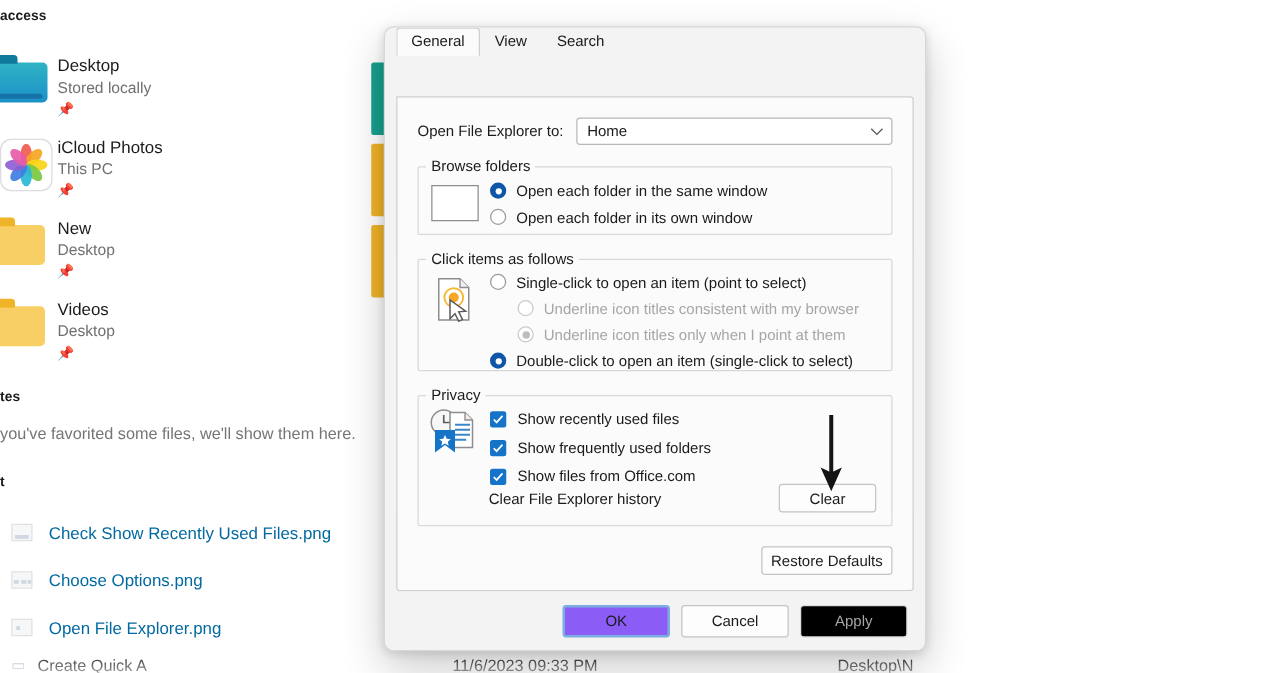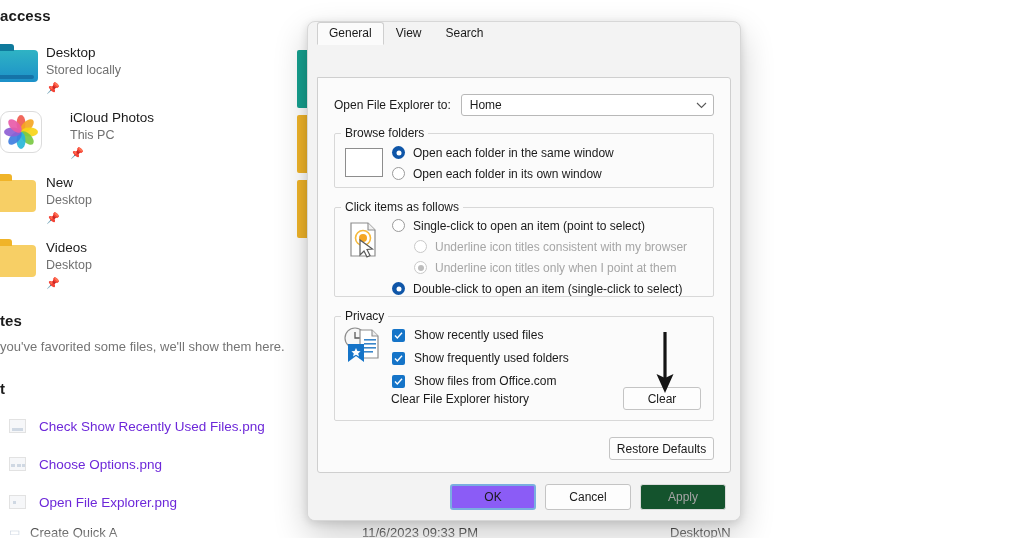--- a/index.html
+++ b/index.html
@@ -12,21 +12,21 @@
   }
 
   
   #explorer {
     position: absolute; inset: 0;
     background: #ffffff;
   }
 
   .section-head {
     position: absolute;
-    font-size: 15px;
+    font-size: 11px;
     font-weight: bold;
     color: #1b1b1b;
     letter-spacing: .1px;
   }
   .section-sub {
     position: absolute;
     font-size: 13px;
     color: #757575;
   }
 
@@ -71,21 +71,21 @@
     opacity: .92;
   }
 
   .rec-row { position: absolute; display: flex; align-items: center; height: 22px; }
   .rec-thumb {
     width: 17px; height: 14px; flex: none;
     border: 1px solid #e2e2e2; background: #f6f7f9;
     position: relative; overflow: hidden;
   }
   .rec-thumb i { position: absolute; background: #cfd8e3; display: block; }
-  .rec-name { margin-left: 13px; font-size: 13.5px; color: #6d28d9; }
+  .rec-name { margin-left: 13px; font-size: 13.5px; color: #0369a1; }
 
   .bottom-row {
     position: absolute; left: 0; right: 0; bottom: 0; height: 13px;
     overflow: hidden;
   }
   .bottom-row span {
     position: absolute; font-size: 13px; color: #2b2b2b;
     white-space: nowrap;
   }
   .bottom-fade {
@@ -219,21 +219,21 @@
     background: #fdfdfd;
     border: 1px solid #c4c4c4;
     border-radius: 3px;
     font-size: 12px;
     color: #1a1a1a;
     height: 23px;
     min-width: 78px;
     display: inline-flex; align-items: center; justify-content: center;
     font-family: "Liberation Sans", sans-serif;
   }
-  .btn.disabled { color: #a5a5a5; border-color: #dcdcdc; background: #14532d; }
+  .btn.disabled { color: #a5a5a5; border-color: #dcdcdc; background: #000000; }
   .btn.focus { border: 2px solid #7aaee0; background: #8b5cf6; margin-left: 40px; }
 
   #restore-wrap {
     position: absolute; right: 16px; bottom: 12px;
   }
   #footer {
     position: absolute; left: 0; right: 0; bottom: 0; height: 47px;
     display: flex; align-items: center; justify-content: flex-end;
     padding-right: 14px; gap: 9px;
     background: #f3f3f3;
@@ -254,21 +254,21 @@
     <div class="qa-icon">
       <div class="folder teal" style="left:-6px;"></div>
     </div>
     <div class="qa-text">
       <div class="qa-name">Desktop</div>
       <div class="qa-loc">Stored locally</div>
       <div class="qa-pin">📌</div>
     </div>
   </div>
 
-  <div class="qa-tile" style="left:0px; top:107px;gap:24px;">
+  <div class="qa-tile" style="left:0px; top:107px;">
     <div class="qa-icon">
       <div class="icloud">
         <span class="petal" style="background:#f05b4f; transform:translate(-50%,-100%) rotate(0deg);"></span>
         <span class="petal" style="background:#f5a623; transform:translate(-50%,-100%) rotate(45deg);"></span>
         <span class="petal" style="background:#f7d417; transform:translate(-50%,-100%) rotate(90deg);"></span>
         <span class="petal" style="background:#7ac943; transform:translate(-50%,-100%) rotate(135deg);"></span>
         <span class="petal" style="background:#29b6d8; transform:translate(-50%,-100%) rotate(180deg);"></span>
         <span class="petal" style="background:#3f7ee0; transform:translate(-50%,-100%) rotate(225deg);"></span>
         <span class="petal" style="background:#8e5fd4; transform:translate(-50%,-100%) rotate(270deg);"></span>
         <span class="petal" style="background:#e85ba8; transform:translate(-50%,-100%) rotate(315deg);"></span>

